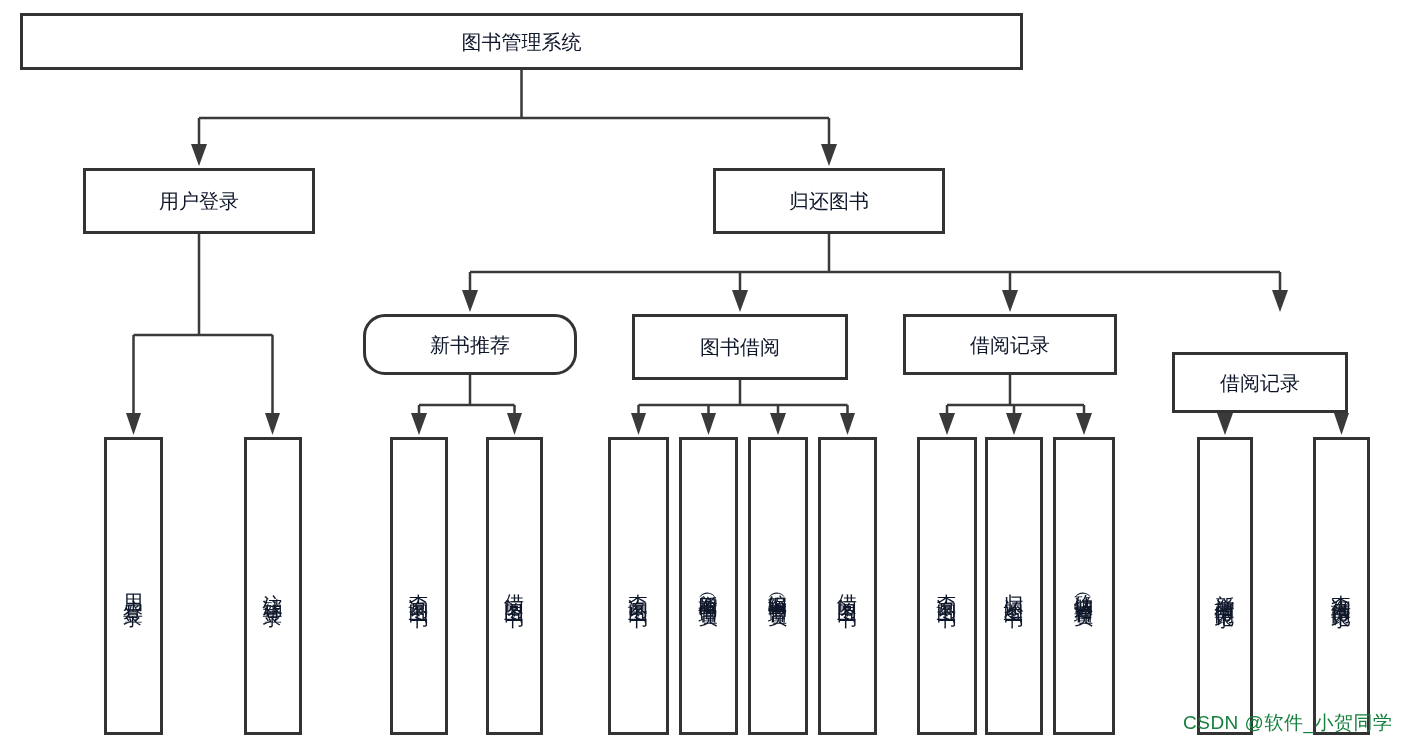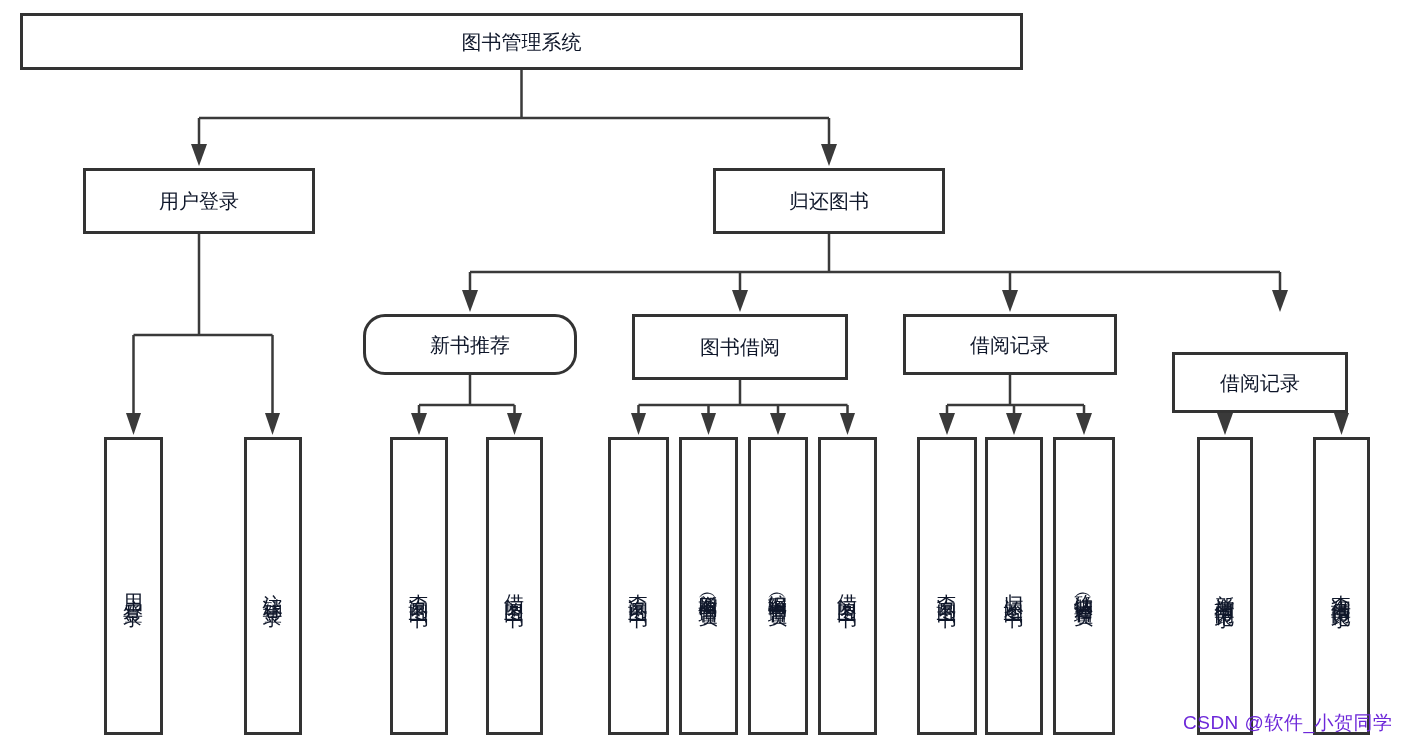--- a/index.html
+++ b/index.html
@@ -37,21 +37,21 @@
     letter-spacing: 5px;
     line-height: 1;
     padding-top: 4px;
   }
   .watermark {
     position: absolute;
     left: 1183px;
     top: 710px;
     z-index: 5;
     font-size: 19px;
-    color: #6d28d9;
+    color: #15803d;
     letter-spacing: 0.5px;
     white-space: nowrap;
   }
 </style>
 </head>
 <body>
 
 <div class="canvas">
 
   <svg class="connectors" viewBox="0 0 1405 747" xmlns="http://www.w3.org/2000/svg">

